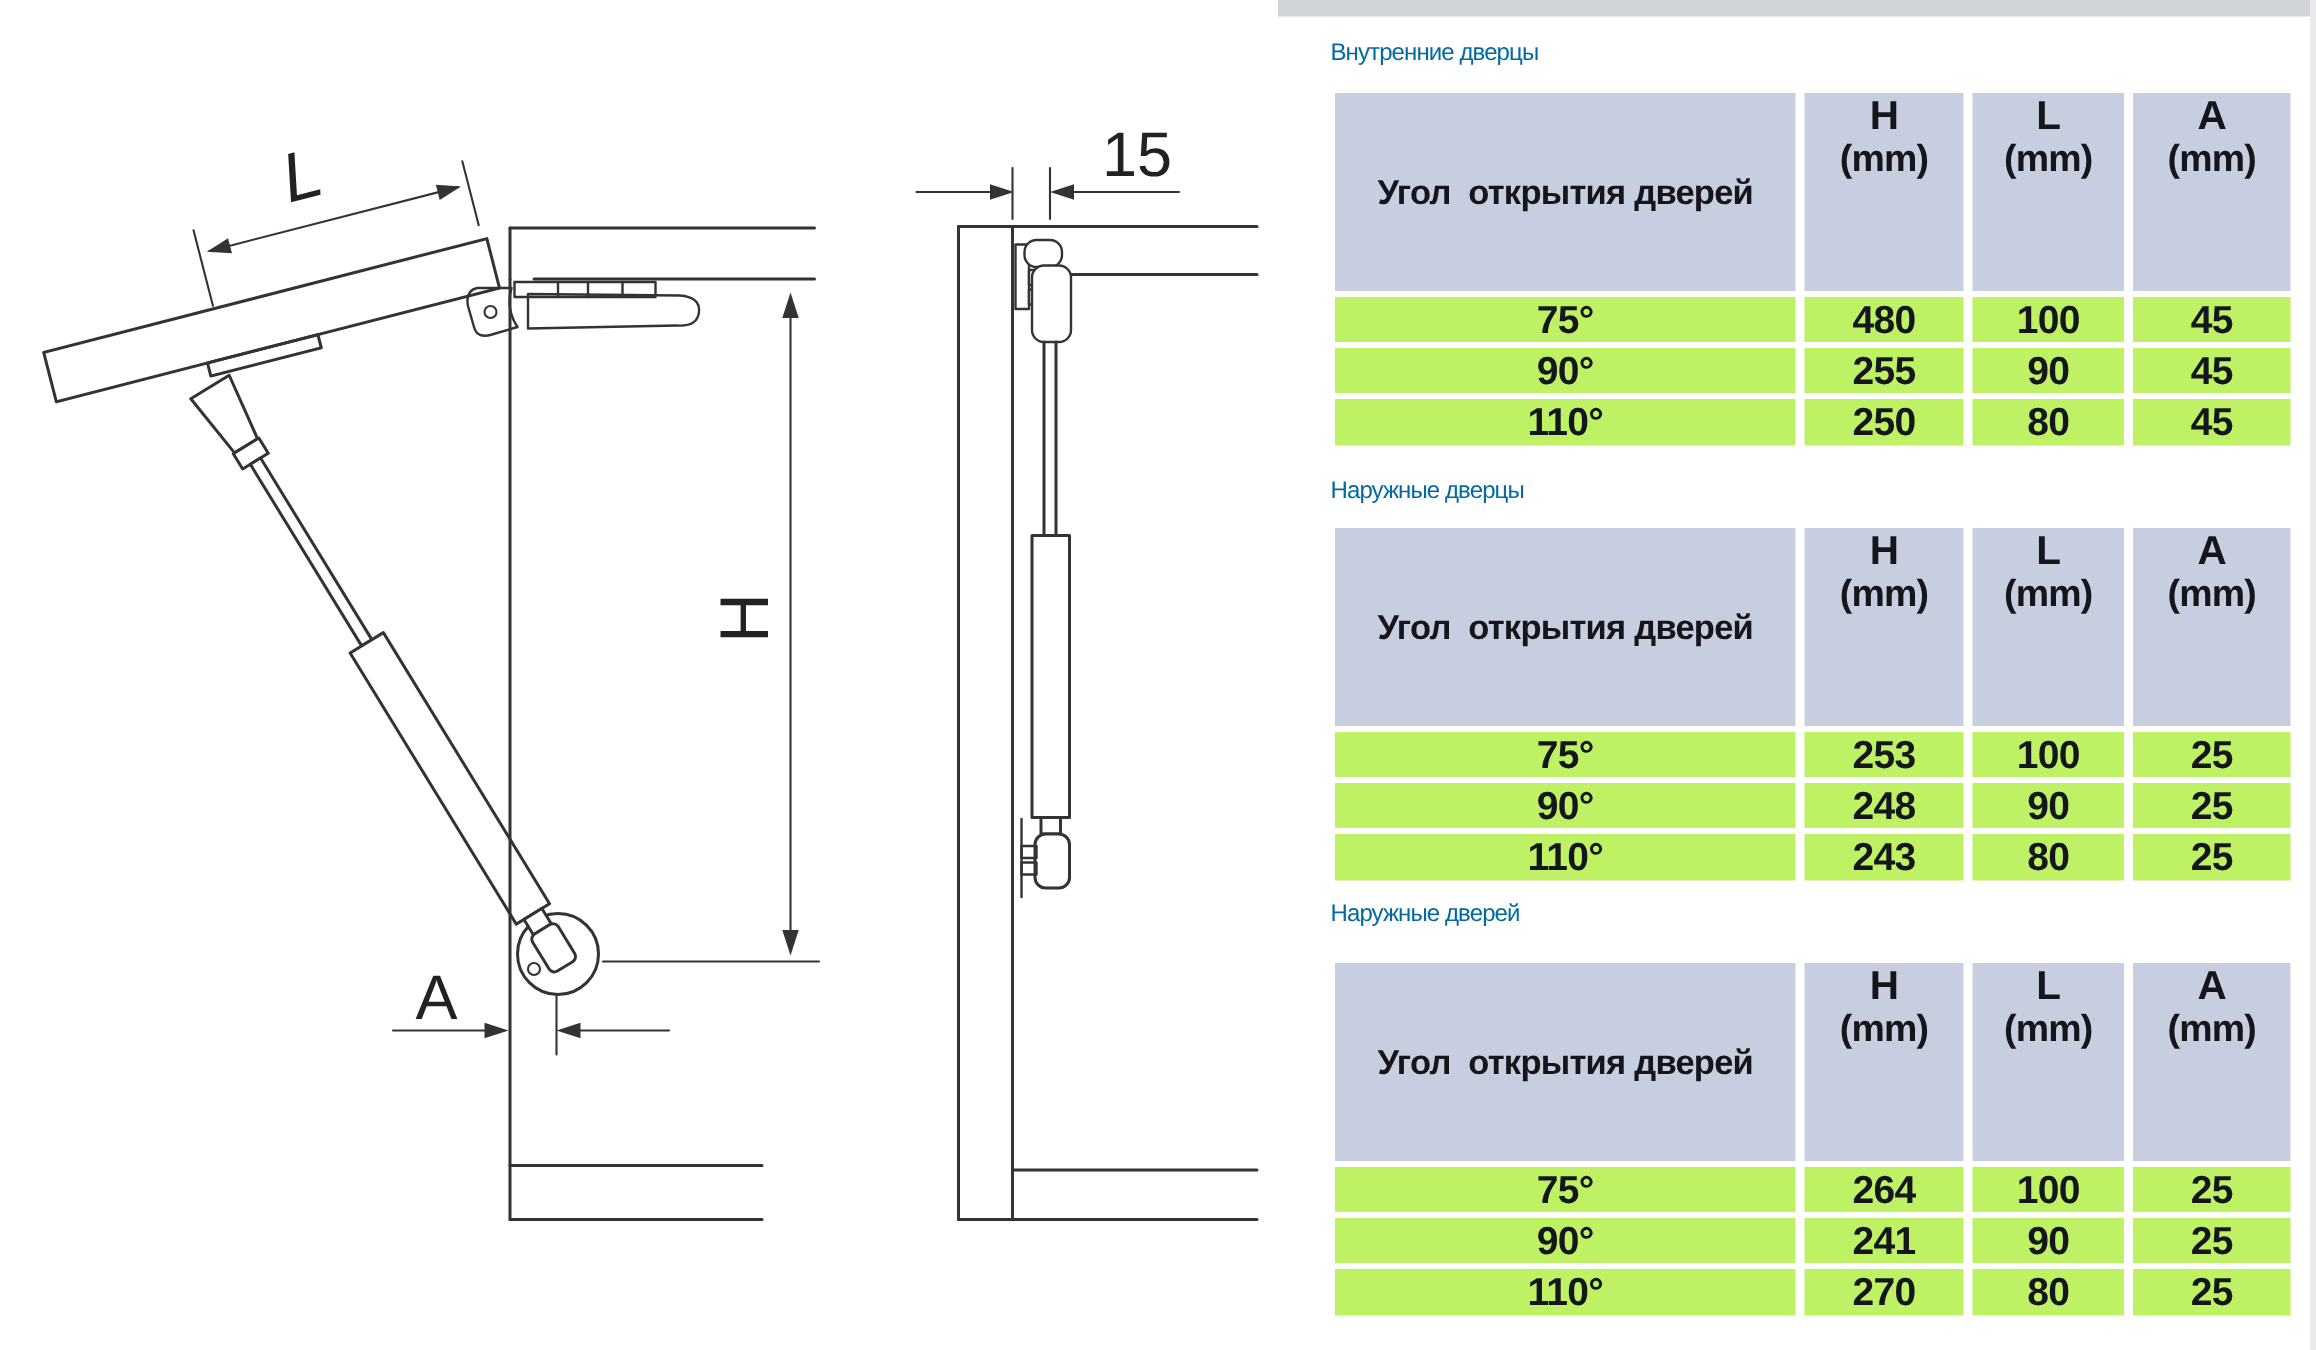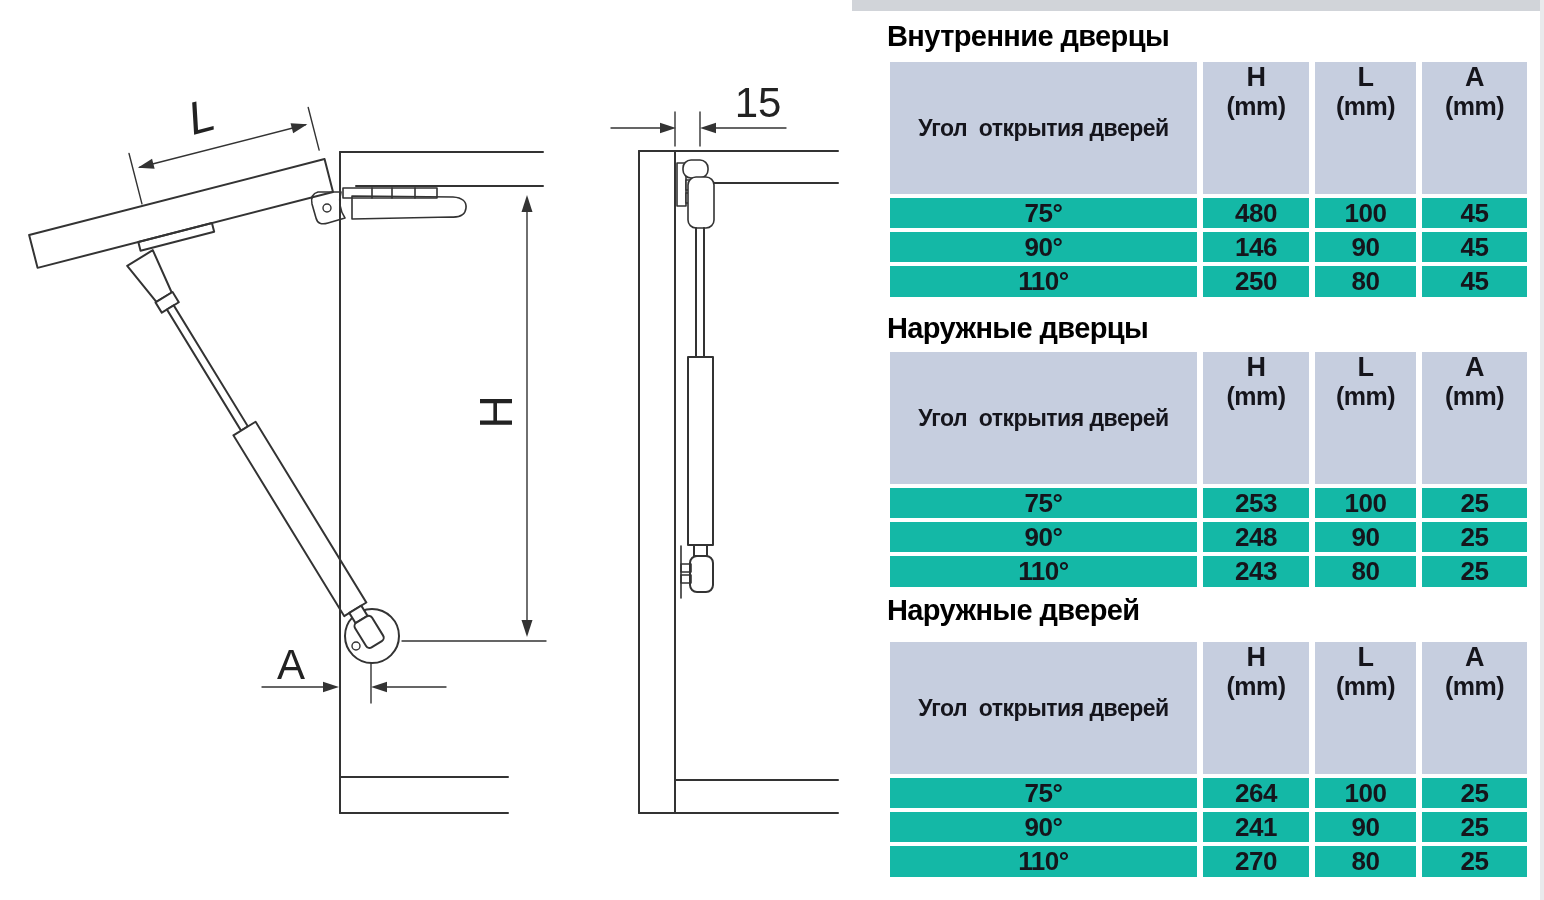--- a/index.html
+++ b/index.html
@@ -7,31 +7,31 @@
     width:1544px;height:900px;position:relative;background:#ffffff;
     font-family:"Liberation Sans",sans-serif;overflow:hidden;
   }
   .edge-strip-top{position:absolute;left:852px;top:0;width:692px;height:11px;background:#d1d4d9;}
   .edge-strip-right{position:absolute;left:1540px;top:0;width:4px;height:900px;background:#e9eaec;}
 
   #diagram-svg{position:absolute;left:0;top:0;}
   #diagram-svg text{font-family:"Liberation Sans",sans-serif;fill:#222;}
 
   .table-title{
-    position:absolute;left:887px;font-size:29px;font-weight:bold;color:#000000;
+    position:absolute;left:887px;font-size:16px;font-weight:normal;color:#0369a1;
     letter-spacing:-0.6px;line-height:26px;white-space:pre;
   }
   .spec-table{
     position:absolute;left:890px;width:637px;
     display:grid;grid-template-columns:307px 106px 101px 105px;
     grid-template-rows:132px 30px 30px 31px;
     column-gap:6px;row-gap:4px;
   }
   .cell{
-    background:#14b8a6;color:#15151c;font-weight:bold;font-size:26px;
+    background:#bef264;color:#15151c;font-weight:bold;font-size:26px;
     display:flex;align-items:center;justify-content:center;letter-spacing:-0.5px;
   }
   .hdr{background:#c6cedf;}
   .angle-hdr{font-size:23px;white-space:pre;}
   .num-hdr{flex-direction:column;justify-content:flex-start;padding-top:1px;line-height:29px;}
   .num-hdr .hl{font-size:27px;}
   .num-hdr .hu{font-size:25px;}
 </style>
 </head>
 <body>
@@ -165,21 +165,21 @@
     <span class="hl">A</span>
     <span class="hu">(mm)</span>
   </div>
 
   <div class="cell">75°</div>
   <div class="cell">480</div>
   <div class="cell">100</div>
   <div class="cell">45</div>
 
   <div class="cell">90°</div>
-  <div class="cell">146</div>
+  <div class="cell">255</div>
   <div class="cell">90</div>
   <div class="cell">45</div>
 
   <div class="cell">110°</div>
   <div class="cell">250</div>
   <div class="cell">80</div>
   <div class="cell">45</div>
 </div>
 
 <div class="table-title" style="top:315px">Наружные дверцы</div>

